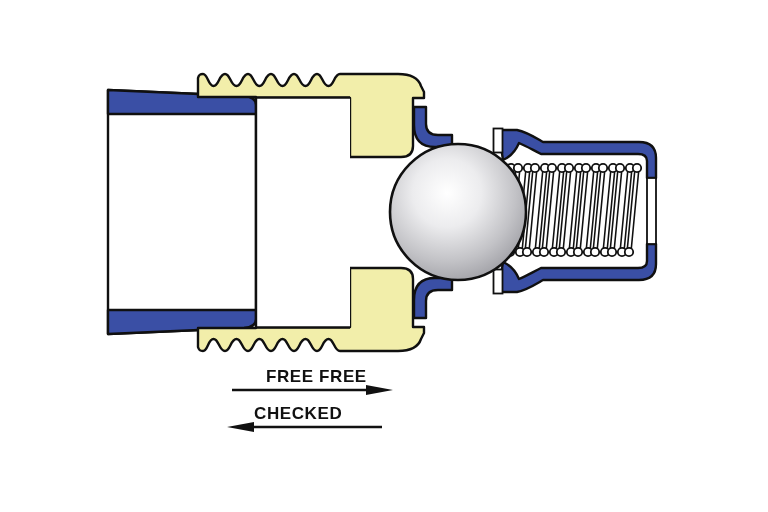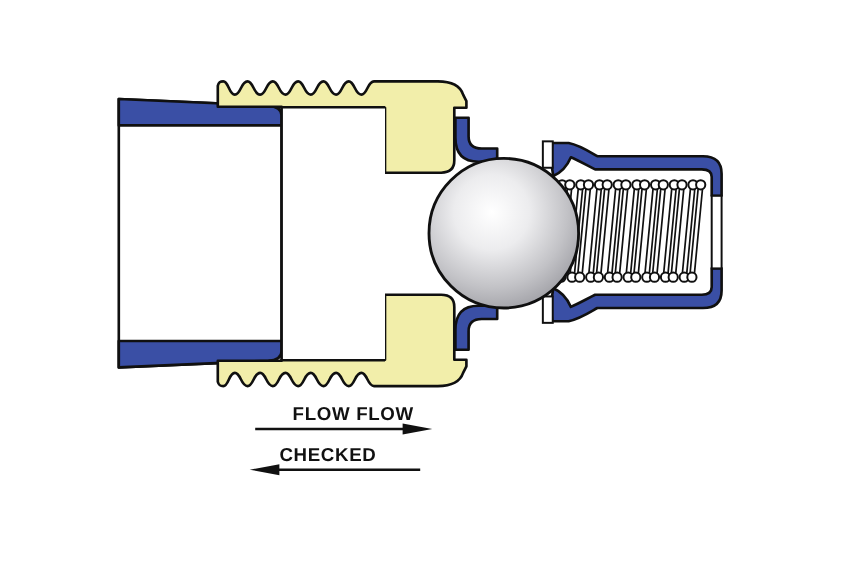--- a/index.html
+++ b/index.html
@@ -102,15 +102,15 @@
     <g>
       <line x1="232" y1="390" x2="370" y2="390" stroke="#111111" stroke-width="2.4"></line>
       <polygon points="366,385 366,395 393,390" fill="#111111"></polygon>
     </g>
     <g>
       <line x1="252" y1="427" x2="382" y2="427" stroke="#111111" stroke-width="2.4"></line>
       <polygon points="254,422 254,432 227,427" fill="#111111"></polygon>
     </g>
   </svg>
 
-  <div class="flow-label" id="free-flow-label">FLOW FLOW</div>
+  <div class="flow-label" id="free-flow-label">FREE FREE</div>
   <div class="flow-label" id="checked-label">CHECKED</div>
 </div>
 
 </body></html>

